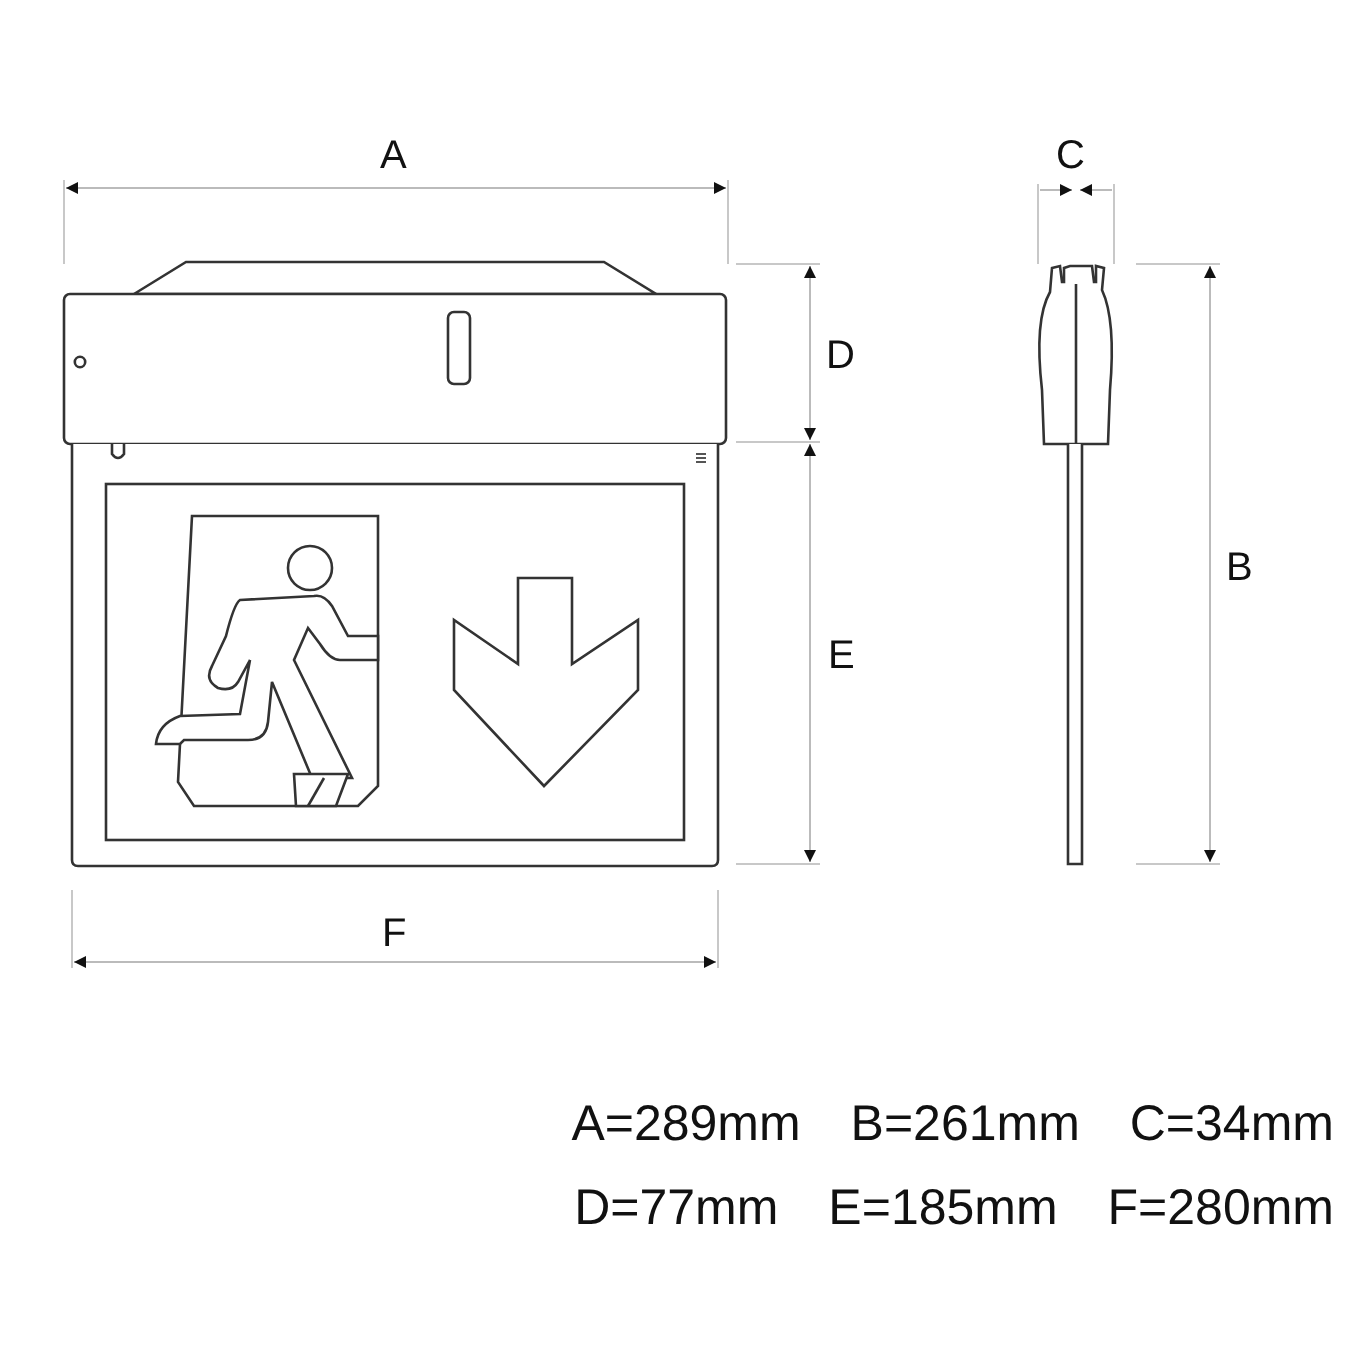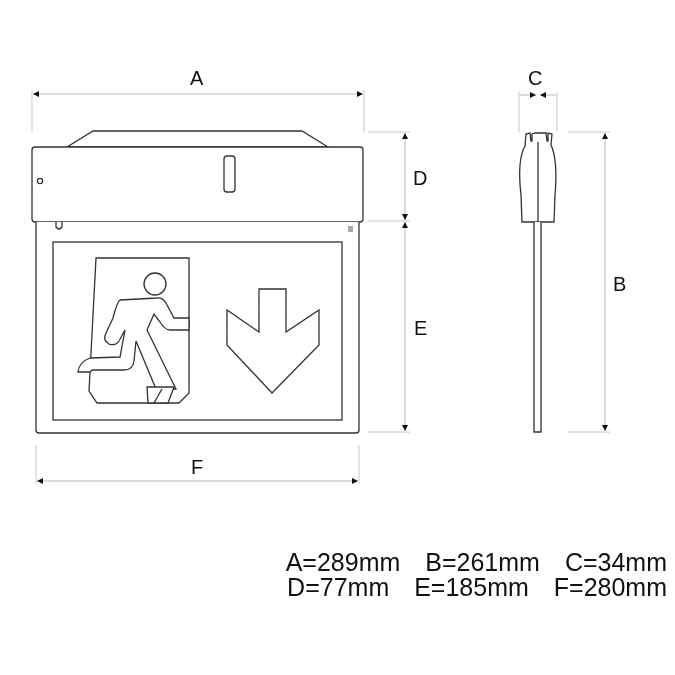--- a/index.html
+++ b/index.html
@@ -98,17 +98,17 @@
 <div class="lbl" style="left:413px; top:168px;">D</div>
 <div class="lbl" style="left:414px; top:318px;">E</div>
 <div class="lbl" style="left:613px; top:274px;">B</div>
 <div class="lbl" style="left:191px; top:457px;">F</div>
 
 <div class="spec" style="top:550px;">
   <span>A=289mm</span>
   <span>B=261mm</span>
   <span>C=34mm</span>
 </div>
-<div class="spec" style="top:575px;">
+<div class="spec" style="top:592px;">
   <span>D=77mm</span>
   <span>E=185mm</span>
   <span>F=280mm</span>
 </div>
 
 </body></html>

